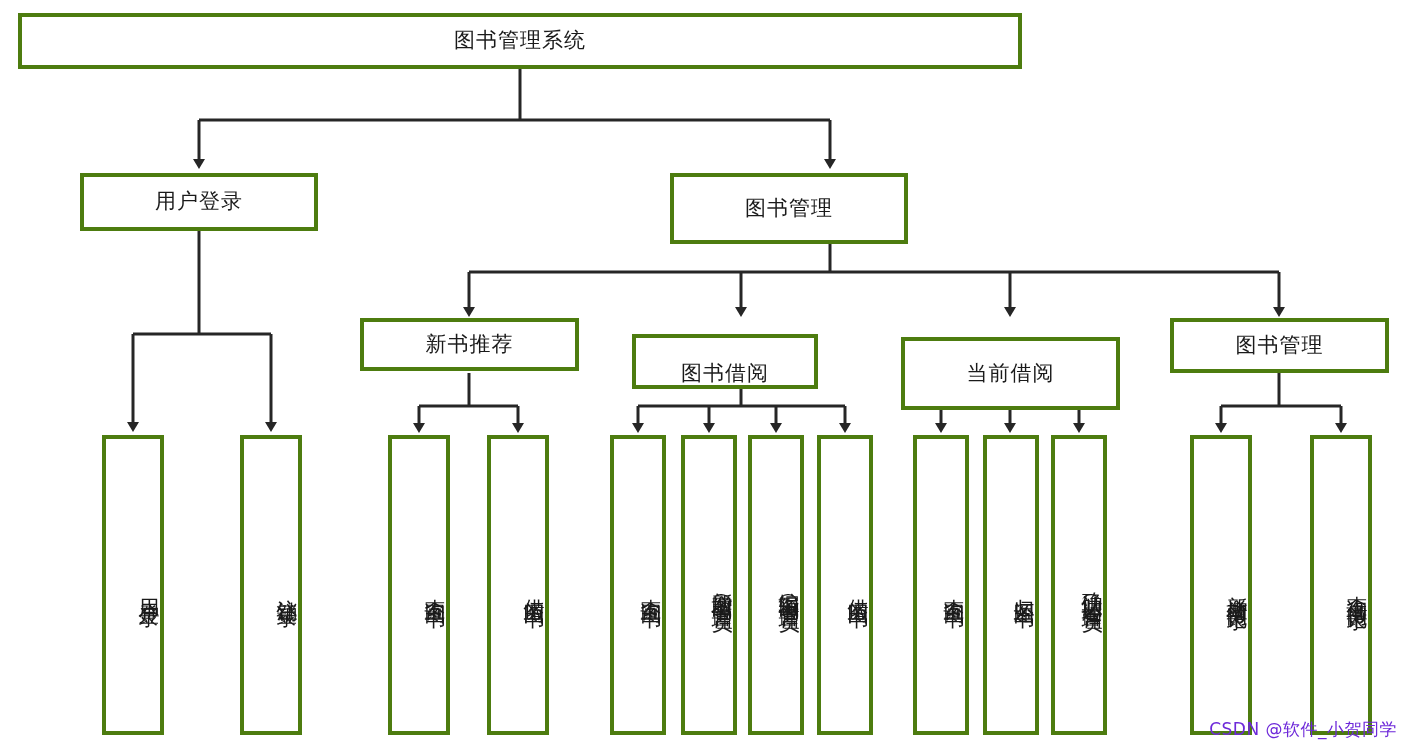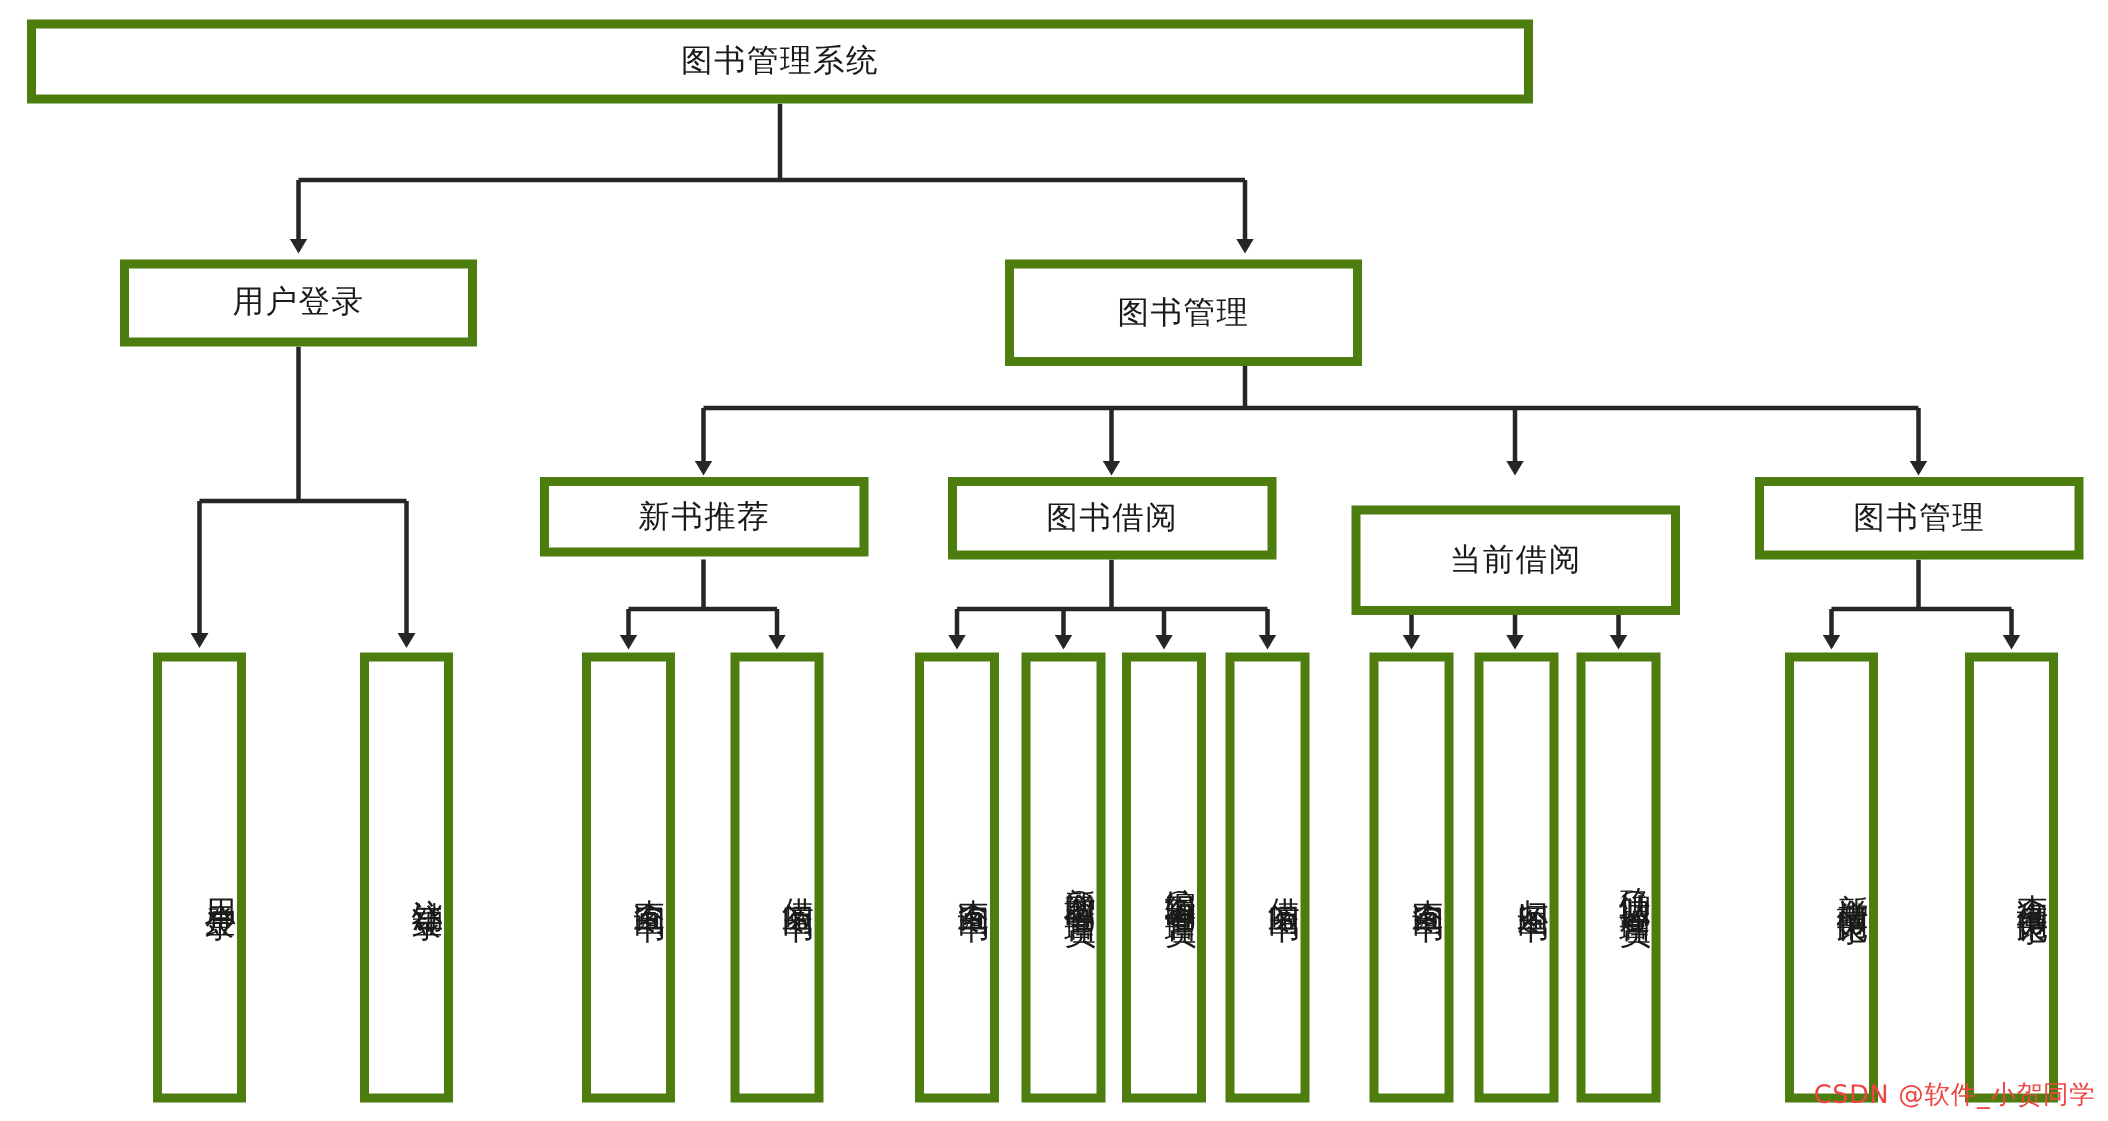--- a/index.html
+++ b/index.html
@@ -23,21 +23,21 @@
     left: 0;
     top: 0;
     width: 1405px;
     height: 747px;
     pointer-events: none;
   }
   .node {
     position: absolute;
     box-sizing: border-box;
     background: #ffffff;
-    border: 6px solid #4d7c0f;
+    border: 4px solid #4d7c0f;
     display: flex;
     align-items: center;
     justify-content: center;
     color: #1a1a1a;
   }
   .node.horiz {
     font-size: 21px;
     letter-spacing: 1px;
     line-height: 1.1;
   }
@@ -54,21 +54,21 @@
   .node.vert .vtext {
     writing-mode: vertical-rl;
     text-orientation: upright;
     display: block;
   }
   #watermark {
     position: absolute;
     right: 8px;
     bottom: 6px;
     font-size: 17px;
-    color: #ef4444;
+    color: #6d28d9;
     letter-spacing: 0.5px;
     white-space: nowrap;
     user-select: none;
   }
 </style>
 </head>
 <body>
 
 <div id="canvas">
 
@@ -129,21 +129,21 @@
   <div class="node horiz" style="left:80px; top:173px; width:238px; height:58px;">
     <span>用户登录</span>
   </div>
   <div class="node horiz" style="left:670px; top:173px; width:238px; height:71px;">
     <span>图书管理</span>
   </div>
 
   <div class="node horiz" style="left:360px; top:318px; width:219px; height:53px;">
     <span>新书推荐</span>
   </div>
-  <div class="node horiz" style="left:632px; top:318px; width:219px; height:55px;">
+  <div class="node horiz" style="left:632px; top:334px; width:186px; height:55px;align-items:flex-end;">
     <span>图书借阅</span>
   </div>
   <div class="node horiz" style="left:901px; top:337px; width:219px; height:73px;">
     <span>当前借阅</span>
   </div>
   <div class="node horiz" style="left:1170px; top:318px; width:219px; height:55px;">
     <span>图书管理</span>
   </div>
 
   <div class="node vert" style="left:102px; top:435px; width:62px; height:300px;">

